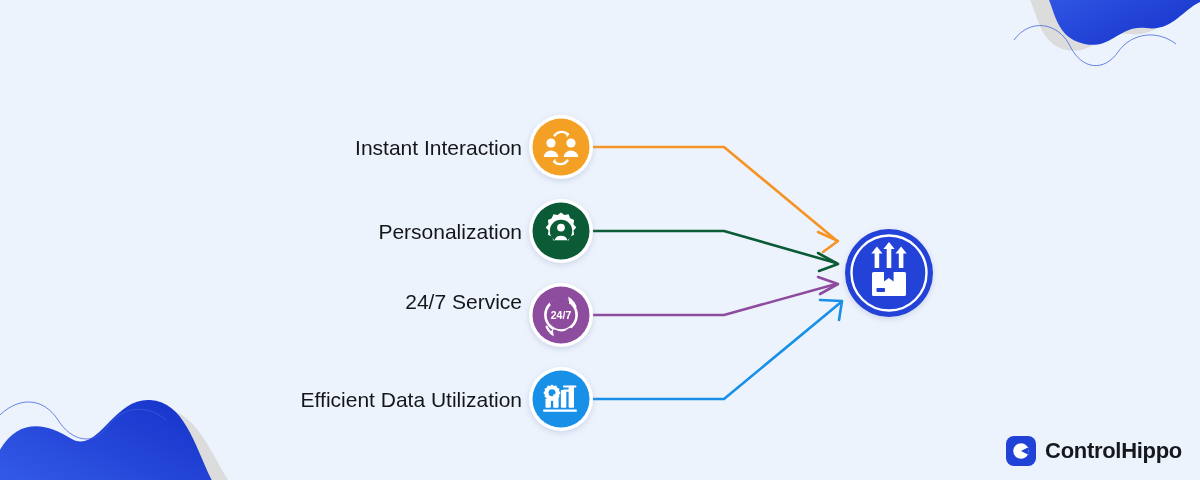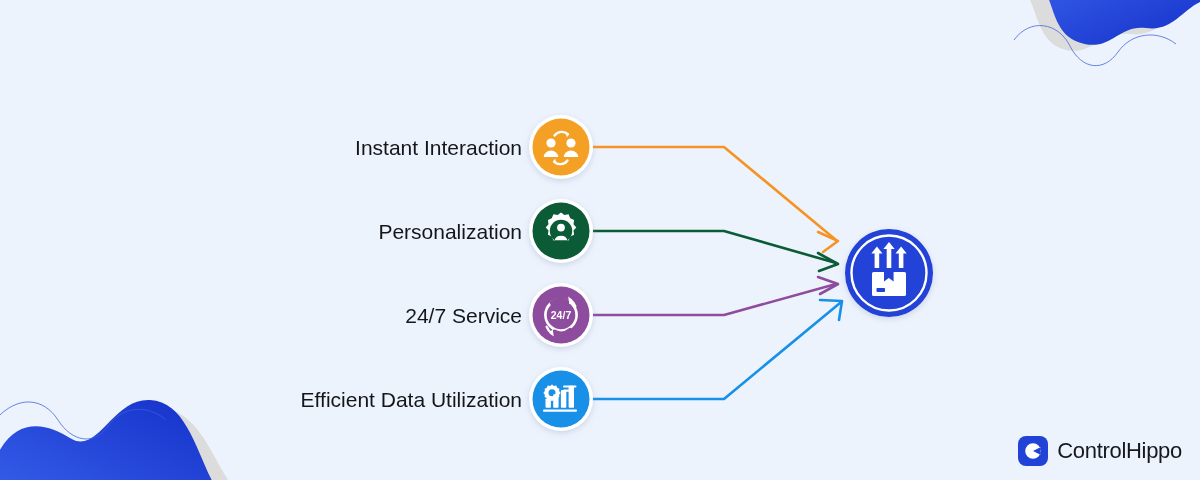--- a/index.html
+++ b/index.html
@@ -32,35 +32,35 @@
     position:absolute;
     right:678px;
     text-align:right;
     font-size:21px;
     color:#15161a;
     white-space:nowrap;
     line-height:1;
   }
   #label-0 { top:137px; }
   #label-1 { top:221px; }
-  #label-2 { top:305px; }
+  #label-2 { top:291px; }
   #label-3 { top:389px;text-align:right; }
 
   #brand-logo {
     position:absolute;
     right:18px; bottom:14px;
     display:flex; align-items:center; gap:9px;
   }
   #brand-mark {
     width:30px; height:30px; border-radius:8px;
     background:#2142d6;
     display:flex; align-items:center; justify-content:center;
   }
   #brand-name {
-    font-size:22px; font-weight:normal; color:#16181d;
+    font-size:22px; font-weight:bold; color:#16181d;
     letter-spacing:-0.3px;
   }
 </style>
 </head>
 <body>
 
 <div id="stage">
 
   <svg class="deco" id="deco-top-right" viewBox="0 0 200 120">
     <defs>

